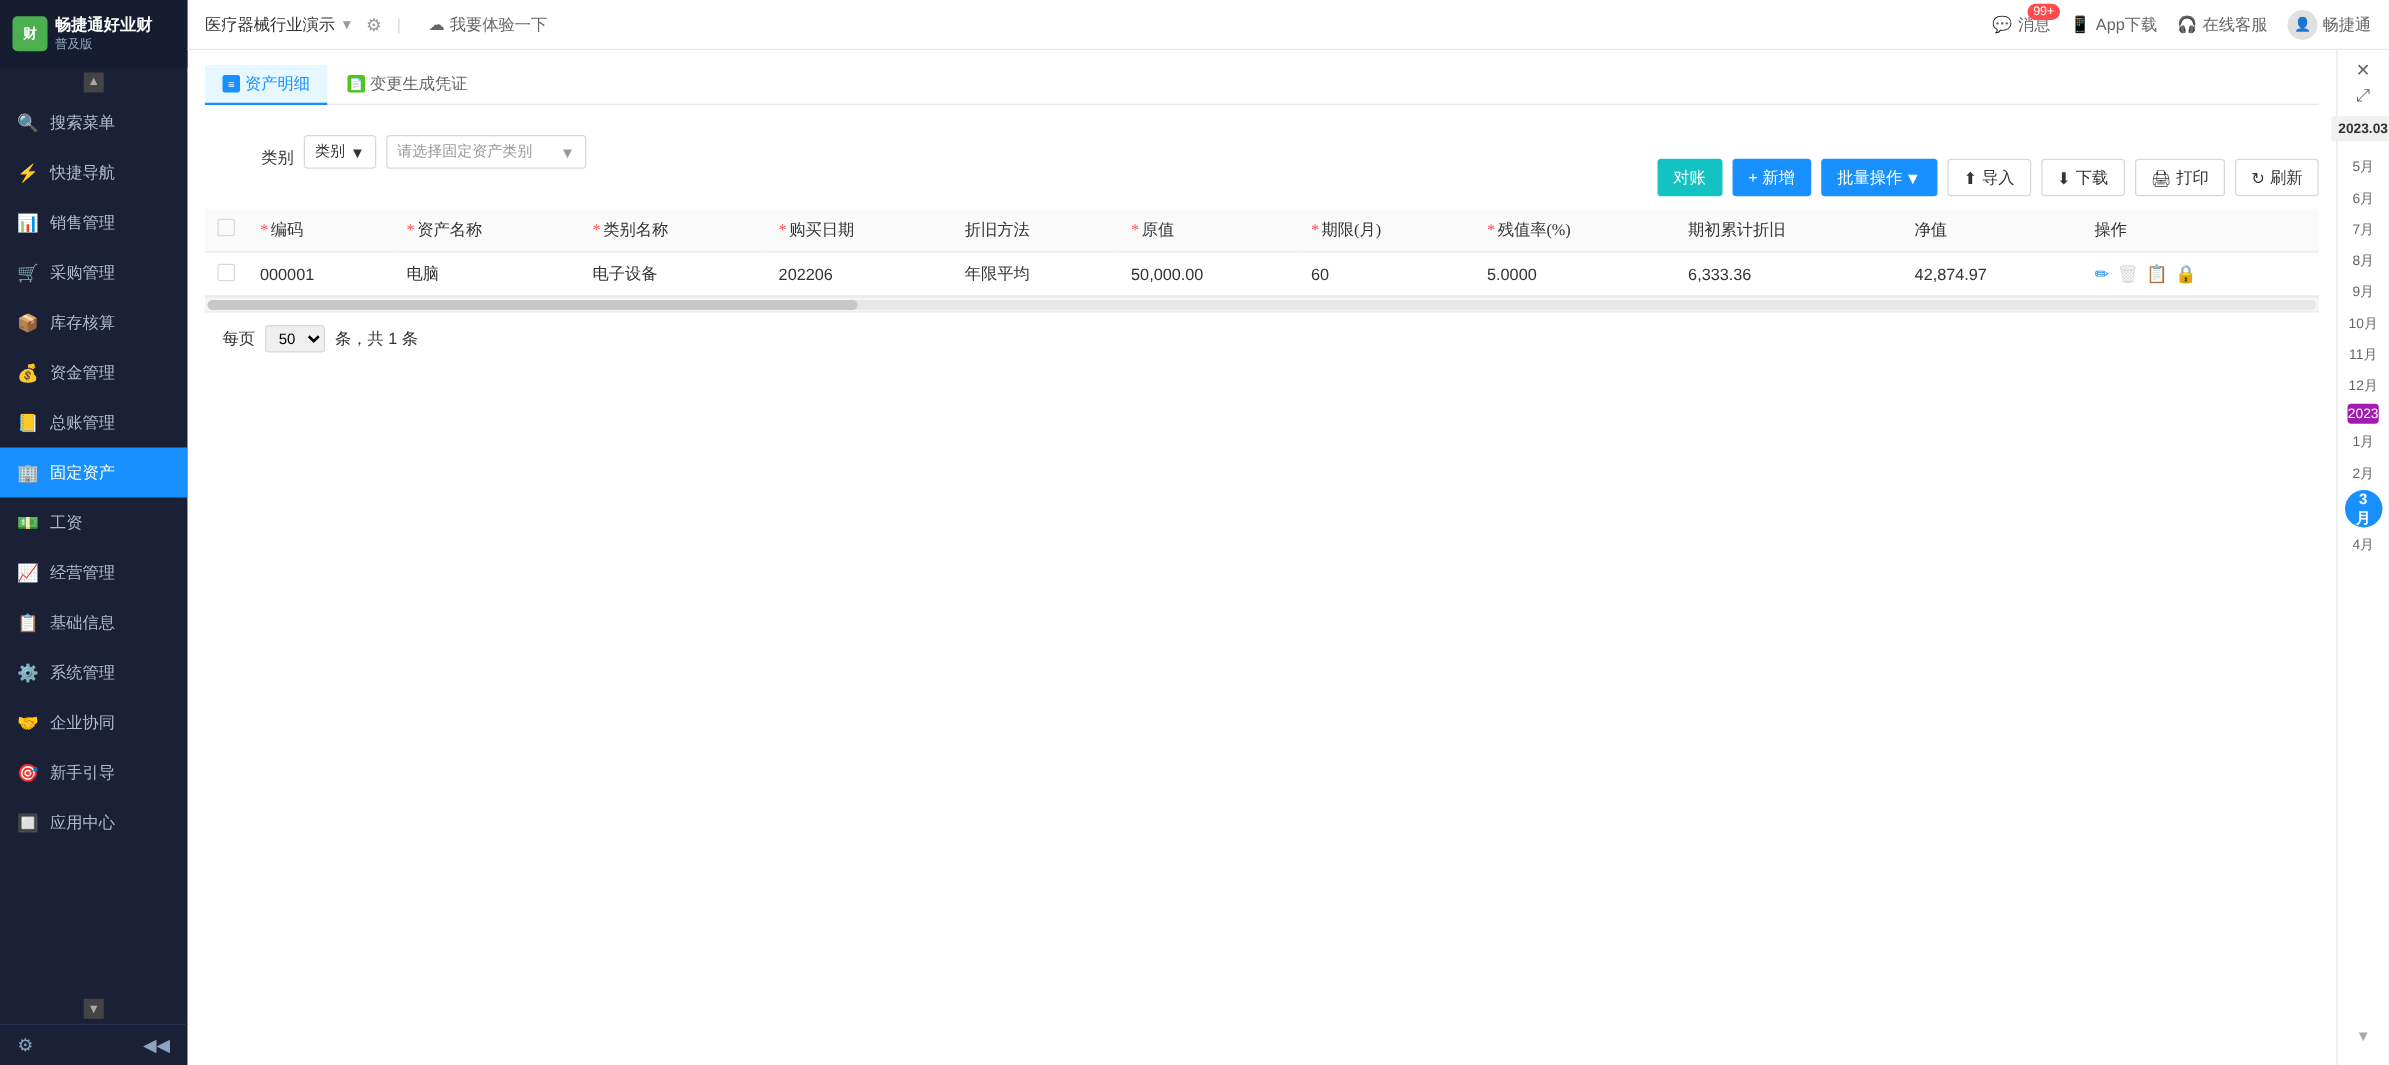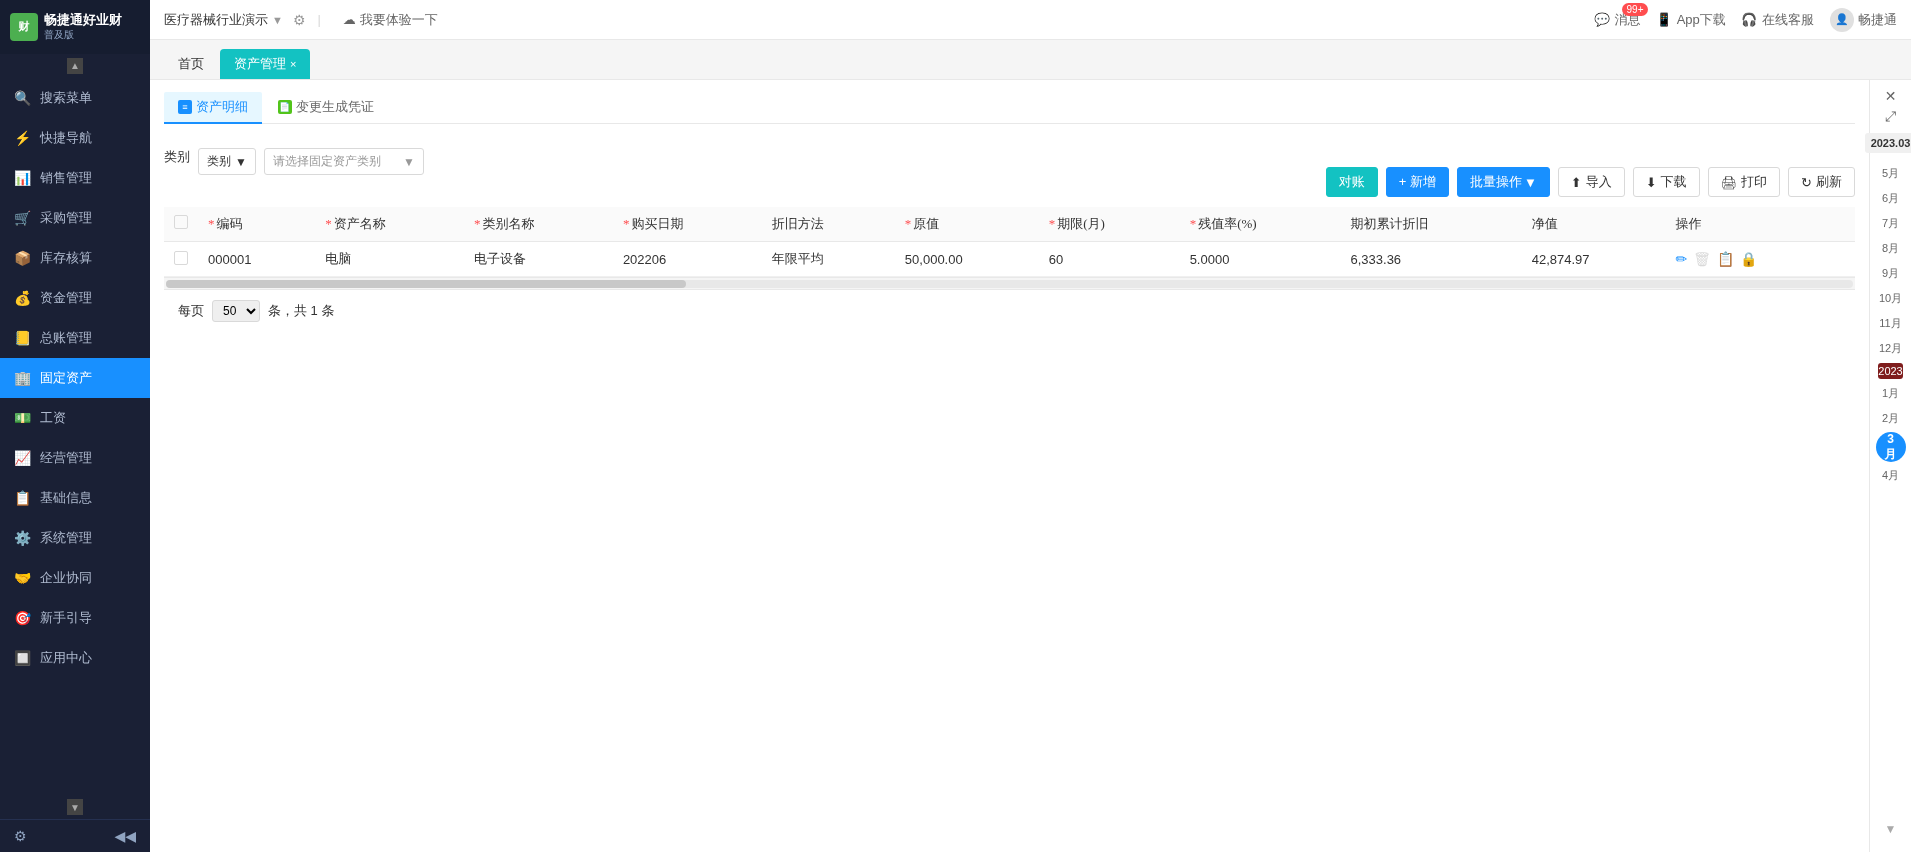--- a/index.html
+++ b/index.html
@@ -56,21 +56,21 @@
     
     .toolbar { display: flex; align-items: center; gap: 8px; margin-bottom: 10px; }
     .toolbar-right { margin-left: auto; display: flex; align-items: center; gap: 8px; margin-top: 31px; }
     .btn { padding: 5px 12px; border-radius: 3px; border: 1px solid #d9d9d9; background: white; cursor: pointer; font-size: 13px; color: #333; display: flex; align-items: center; gap: 4px; }
     .btn-primary { background: #1890ff; color: white; border-color: #1890ff; }
     .btn-teal { background: #13c2c2; color: white; border-color: #13c2c2; }
     .btn-batch { background: #1890ff; color: white; border-color: #1890ff; }
     .btn-dropdown { display: flex; align-items: center; gap: 2px; }
 
     
-    .filter-row { display: flex; align-items: flex-start; gap: 8px; margin-bottom: 10px; }
+    .filter-row { display: flex; align-items: flex-end; gap: 8px; margin-bottom: 10px; margin-left: 45px; }
     .filter-label { color: #333; font-size: 13px; }
     .filter-select { display: flex; align-items: center; gap: 4px; border: 1px solid #d9d9d9; border-radius: 3px; padding: 4px 8px; background: white; cursor: pointer; font-size: 12px; color: #999; min-width: 160px; }
     .filter-select-arrow { color: #999; margin-left: auto; }
     .filter-dropdown { padding: 4px 8px; border: 1px solid #d9d9d9; border-radius: 3px; background: white; font-size: 12px; color: #333; cursor: pointer; display: flex; align-items: center; gap: 4px; }
 
     
     .data-table { width: 100%; border-collapse: collapse; font-size: 13px; }
     .data-table th { background: #fafafa; padding: 8px 10px; text-align: left; border-bottom: 1px solid #e8e8e8; color: #333; font-weight: 500; white-space: nowrap; font-family: Liberation Serif, serif; }
     .data-table td { padding: 8px 10px; border-bottom: 1px solid #f0f0f0; color: #333; white-space: nowrap; }
     .required-star { color: #ff4d4f; margin-right: 2px; }
@@ -214,29 +214,20 @@
         <span>🎧</span>
         <span>在线客服</span>
       </div>
       <div class="topbar-user">
         <div class="user-avatar">👤</div>
         <span>畅捷通</span>
       </div>
     </div>
   </div>
 
-  <div class="nav-tabs">
-    <div class="nav-tab nav-tab-home">
-      <span>首页</span>
-    </div>
-    <div class="nav-tab active">
-      <span>资产管理</span>
-      <span class="nav-tab-close">×</span>
-    </div>
-  </div>
 
   <div class="content">
     <div class="content-main">
 
       <div class="sub-tabs">
         <div class="sub-tab active">
           <span class="sub-tab-icon">≡</span>
           <span>资产明细</span>
         </div>
         <div class="sub-tab">
@@ -372,21 +363,21 @@
       <div class="panel-month">
         <span>10月</span>
       </div>
       <div class="panel-month">
         <span>11月</span>
       </div>
       <div class="panel-month">
         <span>12月</span>
       </div>
 
-      <div style="background:#7f1d1d;color:white;font-size:11px;padding:2px 0;border-radius:3px;cursor:pointer;text-align:center;margin:2px 18px;">2023</div>
+      <div style="background:#a21caf;color:white;font-size:11px;padding:2px 0;border-radius:3px;cursor:pointer;text-align:center;margin:2px 18px;">2023</div>
 
       <div class="panel-month">
         <span>1月</span>
       </div>
       <div class="panel-month">
         <span>2月</span>
       </div>
       <div class="panel-month active" style="background:#1890ff;color:white;border-radius:50%;width:30px;height:30px;display:flex;align-items:center;justify-content:center;margin:1px auto;font-weight:bold;font-size:12px;">
         <span>3月</span>
       </div>

